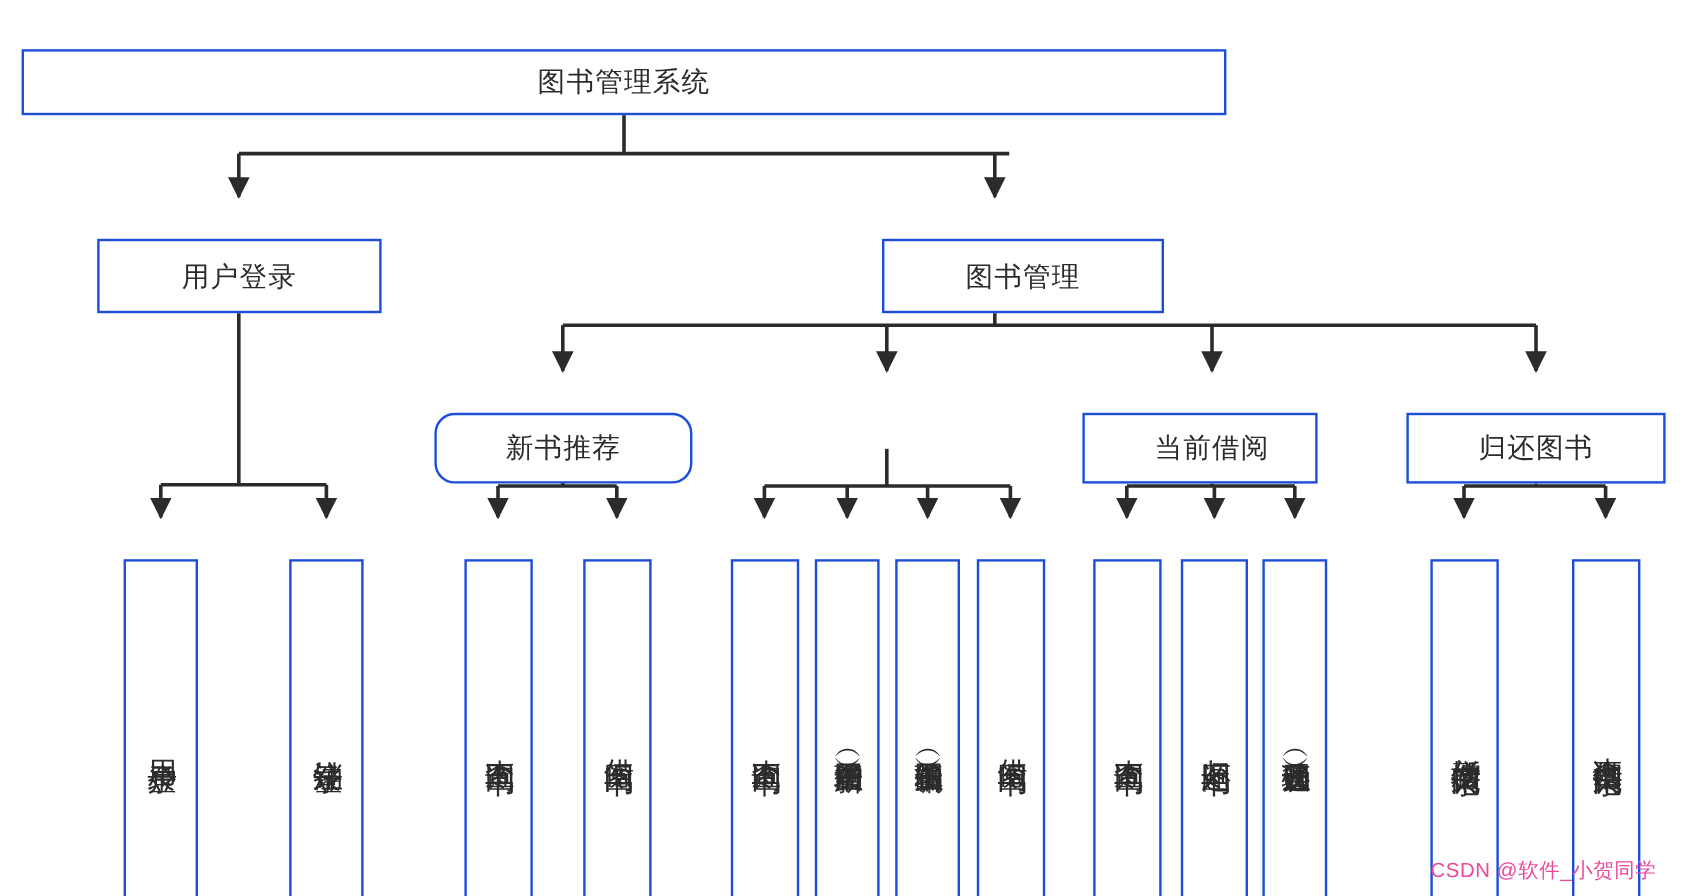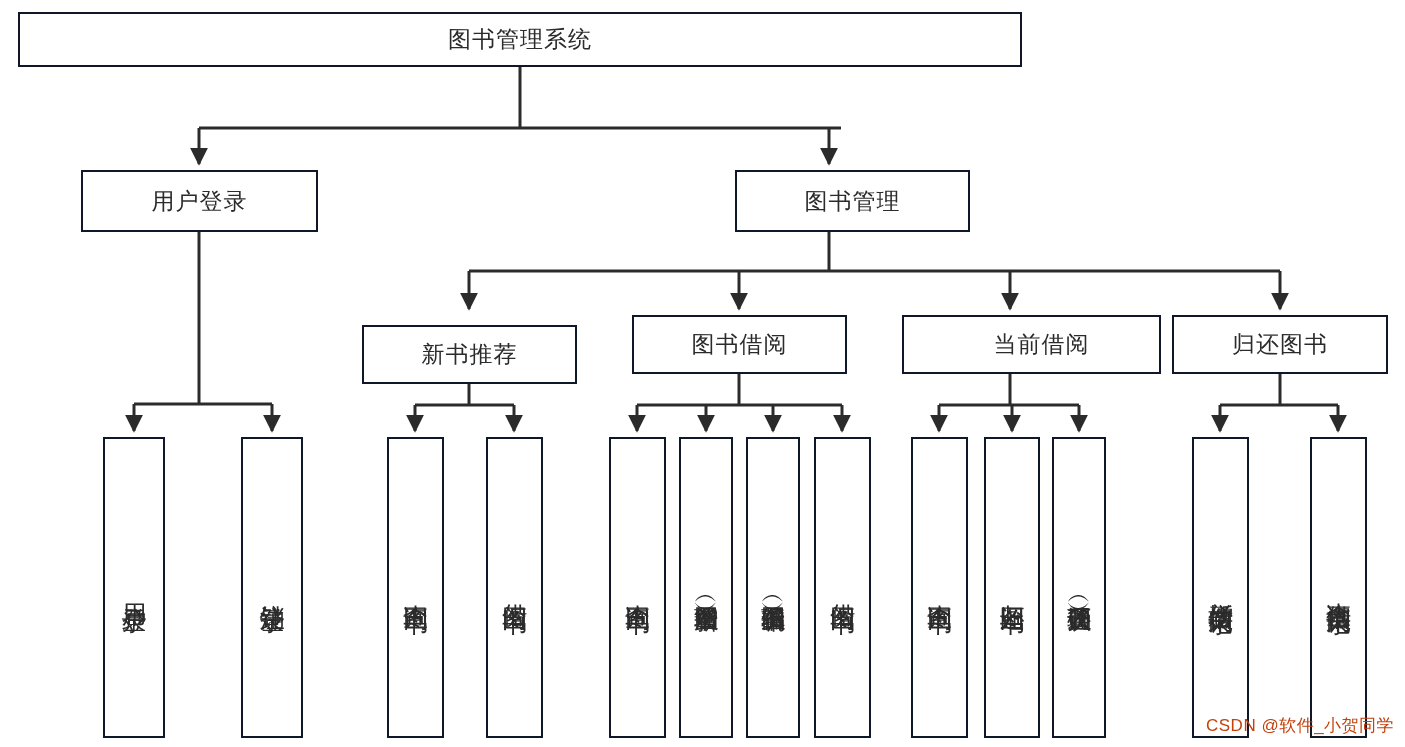--- a/index.html
+++ b/index.html
@@ -8,24 +8,25 @@
     background:#ffffff;
     font-family:"Liberation Sans","DejaVu Sans",sans-serif;
     overflow:hidden;
   }
   #diagram-root{position:relative;width:1405px;height:747px;}
   svg#wires{position:absolute;left:0;top:0;width:1405px;height:747px;}
   .node{
     position:absolute;
     box-sizing:border-box;
     background:#ffffff;
-    border:2px solid #0f172a;
+    border:2px solid #1d4ed8;
     display:flex;
     align-items:center;
     justify-content:center;
+    margin-top:29px;
   }
   .node-h .label{
     font-size:23px;
     color:#2b2b2b;
     letter-spacing:1px;
     white-space:nowrap;
     line-height:1;
   }
   .node-v{
     align-items:center;
@@ -44,24 +45,23 @@
   }
   .node-v.tight .label{
     font-size:24px;
     letter-spacing:0px;
     line-height:1.1;
   }
   #watermark{
     position:absolute;
     left:1192px;top:714px;
     font-size:17px;
-    color:#c2410c;
+    color:#ec4899;
     white-space:nowrap;
     letter-spacing:0.5px;
-    margin-left:14px;
   }
 </style>
 </head>
 <body>
 
 <div id="diagram-root">
 
   <svg id="wires" viewBox="0 0 1405 747" xmlns="http://www.w3.org/2000/svg">
     <defs>
       <marker id="arrow" viewBox="0 0 10 10" refX="9" refY="5" markerWidth="6" markerHeight="6" orient="auto-start-reverse">
@@ -116,27 +116,24 @@
     <span class="label">图书管理系统</span>
   </div>
 
   <div class="node node-h" id="node-l2-0" style="left: 81px; top: 170px; width: 237px; height: 62px;">
     <span class="label">用户登录</span>
   </div>
   <div class="node node-h" id="node-l2-1" style="left: 735px; top: 170px; width: 235px; height: 62px;">
     <span class="label">图书管理</span>
   </div>
 
-  <div class="node node-h" id="node-l3-0" style="left: 362px; top: 325px; width: 215px; height: 59px;">
+  <div class="node node-h" id="node-l3-0" style="left: 362px; top: 315px; width: 215px; height: 59px; border-radius: 17px;">
     <span class="label">新书推荐</span>
   </div>
-  <div class="node node-h" id="node-l3-1" style="left: 632px; top: 315px; width: 215px; height: 59px;">
-    <span class="label">图书借阅</span>
-  </div>
-  <div class="node node-h" id="node-l3-2" style="left: 902px; top: 315px; width: 259px; height: 59px; padding-left: 20px;">
+  <div class="node node-h" id="node-l3-2" style="left: 902px; top: 315px; width: 196px; height: 59px; padding-left: 20px;">
     <span class="label">当前借阅</span>
   </div>
   <div class="node node-h" id="node-l3-3" style="left: 1172px; top: 315px; width: 216px; height: 59px;">
     <span class="label">归还图书</span>
   </div>
 
   <div id="leaf-host">
       <div class="node node-v" style="left: 103px; top: 437px; width: 62px; height: 301px;">
         <span class="label">用户登录</span>
       </div>

